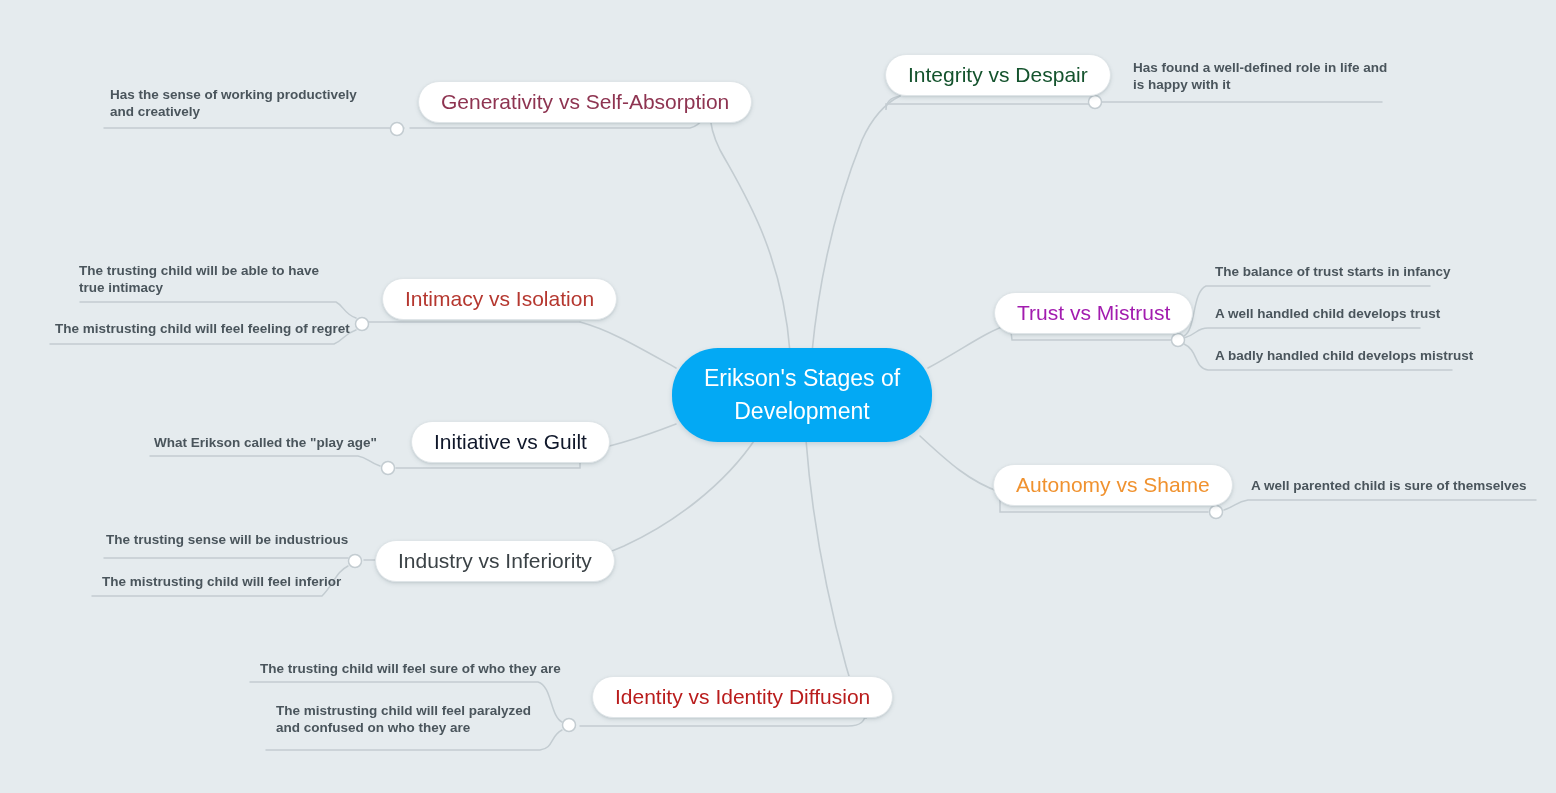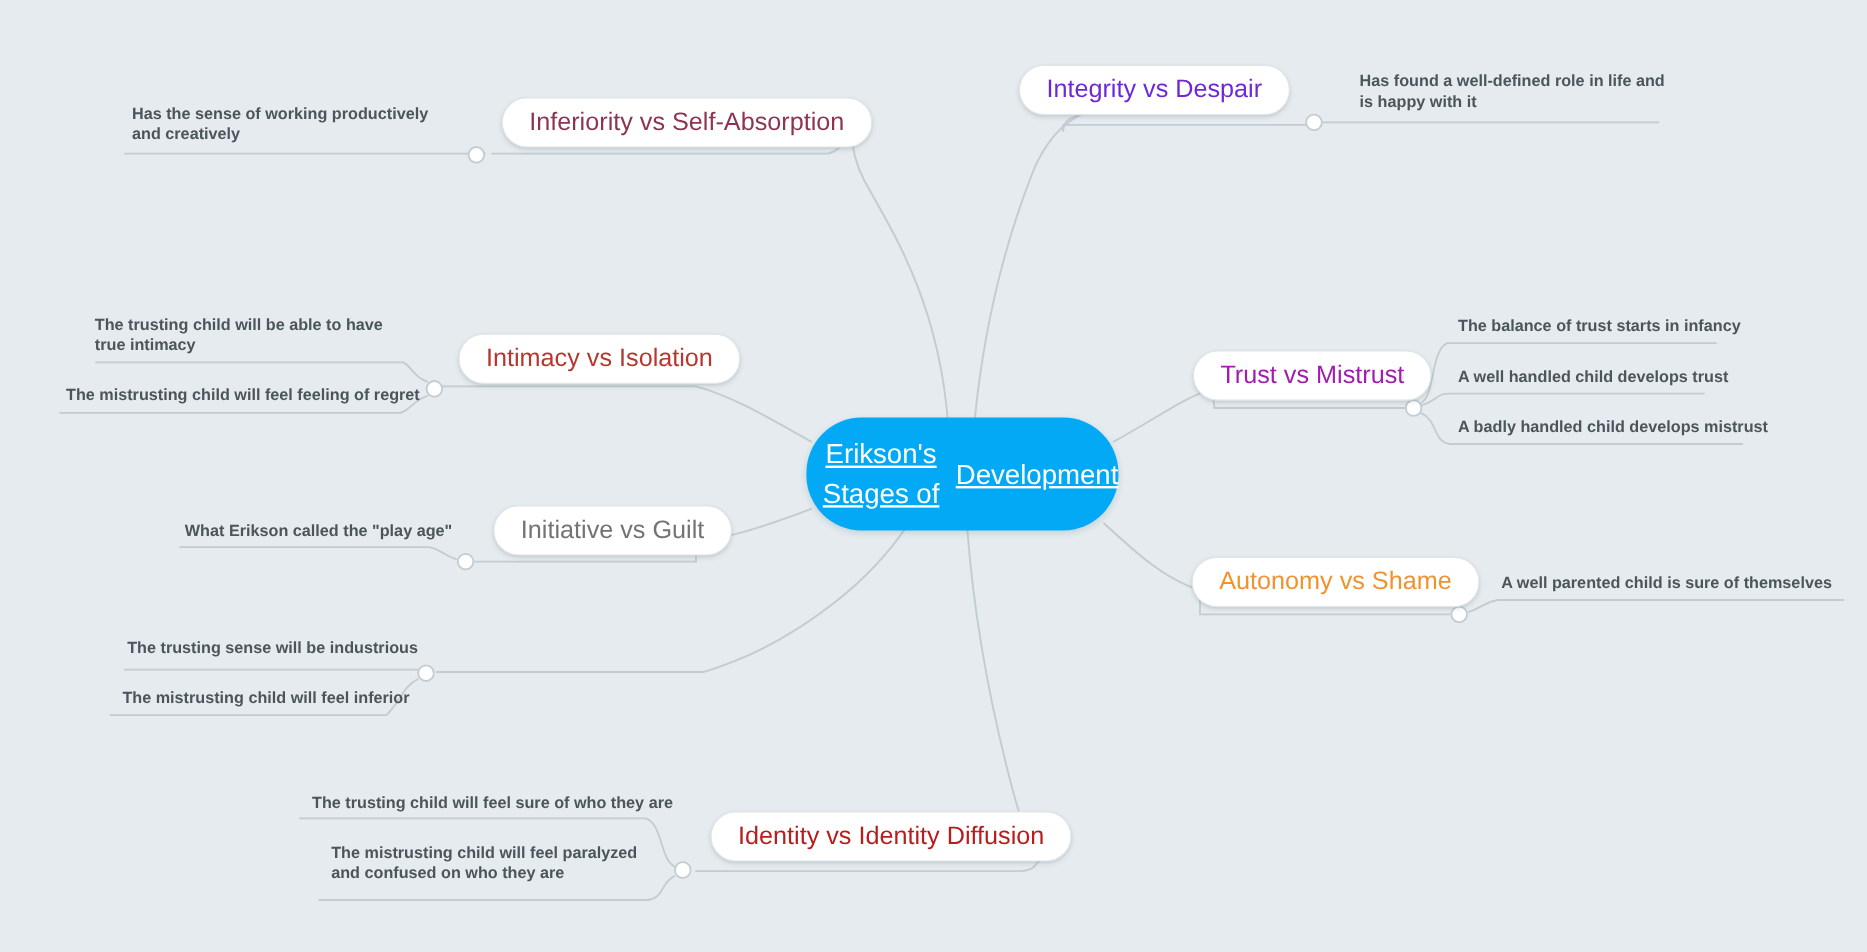--- a/index.html
+++ b/index.html
@@ -42,23 +42,22 @@
     box-shadow: 0 2px 4px rgba(70,90,100,0.13), 0 1px 2px rgba(70,90,100,0.10);
   }
   .hub {
     background: #03a9f4;
     border-radius: 46px;
     color: #ffffff;
     font-size: 23px;
     line-height: 33px;
     text-align: center;
     white-space: normal;
-    flex-direction: row;
+    flex-direction: column;
     box-shadow: 0 2px 5px rgba(40,90,120,0.18);
-    text-decoration: underline;
   }
   .topic {
     font-size: 21px;
     padding: 0 22px;
   }
   .leaf {
     position: absolute;
     font-size: 13.5px;
     line-height: 16.5px;
     color: #4a555c;
@@ -144,43 +143,46 @@
       <circle cx="569" cy="725" r="6.5"></circle>
     </g>
   </svg>
 
   <div class="node hub" style="left:672px; top:348px; width:260px; height:94px;">
     <span>Erikson's Stages of</span>
     <span>Development</span>
   </div>
 
   <div class="node pill topic" style="left:418px; top:81px; height:42px; color:#8e3451;">
-    <span>Inferiority vs Self-Absorption</span>
-  </div>
-
-  <div class="node pill topic" style="left:849px; top:54px; height:42px; color:#6d28d9;">
+    <span>Generativity vs Self-Absorption</span>
+  </div>
+
+  <div class="node pill topic" style="left:885px; top:54px; height:42px; color:#14532d;">
     <span>Integrity vs Despair</span>
   </div>
 
   <div class="node pill topic" style="left:382px; top:278px; height:42px; color:#b5372f;">
     <span>Intimacy vs Isolation</span>
   </div>
 
   <div class="node pill topic" style="left:994px; top:292px; height:42px; color:#a21caf;">
     <span>Trust vs Mistrust</span>
   </div>
 
-  <div class="node pill topic" style="left:411px; top:421px; height:42px; color:#737373;">
+  <div class="node pill topic" style="left:411px; top:421px; height:42px; color:#0f172a;">
     <span>Initiative vs Guilt</span>
   </div>
 
   <div class="node pill topic" style="left:993px; top:464px; height:42px; color:#f0922f;">
     <span>Autonomy vs Shame</span>
   </div>
 
+  <div class="node pill topic" style="left:375px; top:540px; height:42px; color:#3b4246;">
+    <span>Industry vs Inferiority</span>
+  </div>
 
   <div class="node pill topic" style="left:592px; top:676px; height:42px; color:#b91c1c;">
     <span>Identity vs Identity Diffusion</span>
   </div>
 
   <div class="leaf" style="left:110px; top:87px; width:270px;">Has the sense of working productively and creatively</div>
 
   <div class="leaf" style="left:1133px; top:60px; width:262px;">Has found a well-defined role in life and is happy with it</div>
 
   <div class="leaf" style="left:79px; top:263px; width:255px;">The trusting child will be able to have true intimacy</div>

